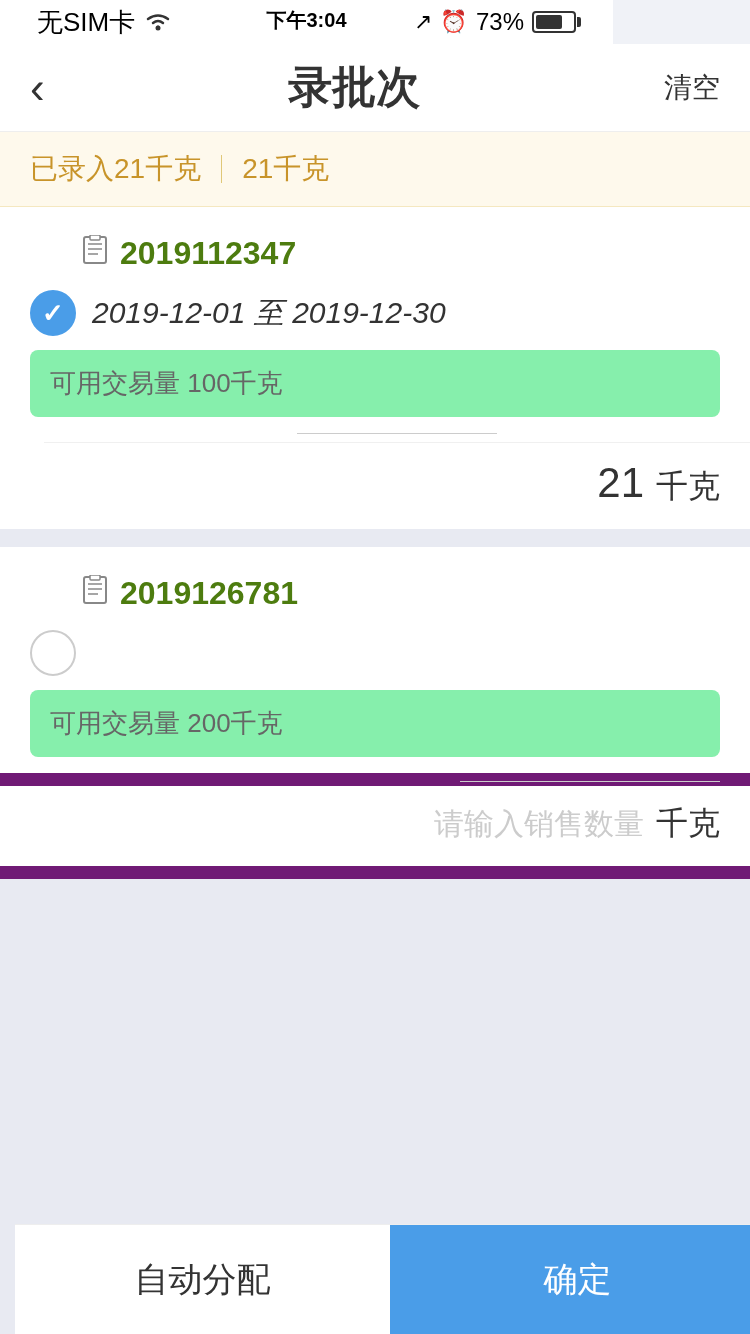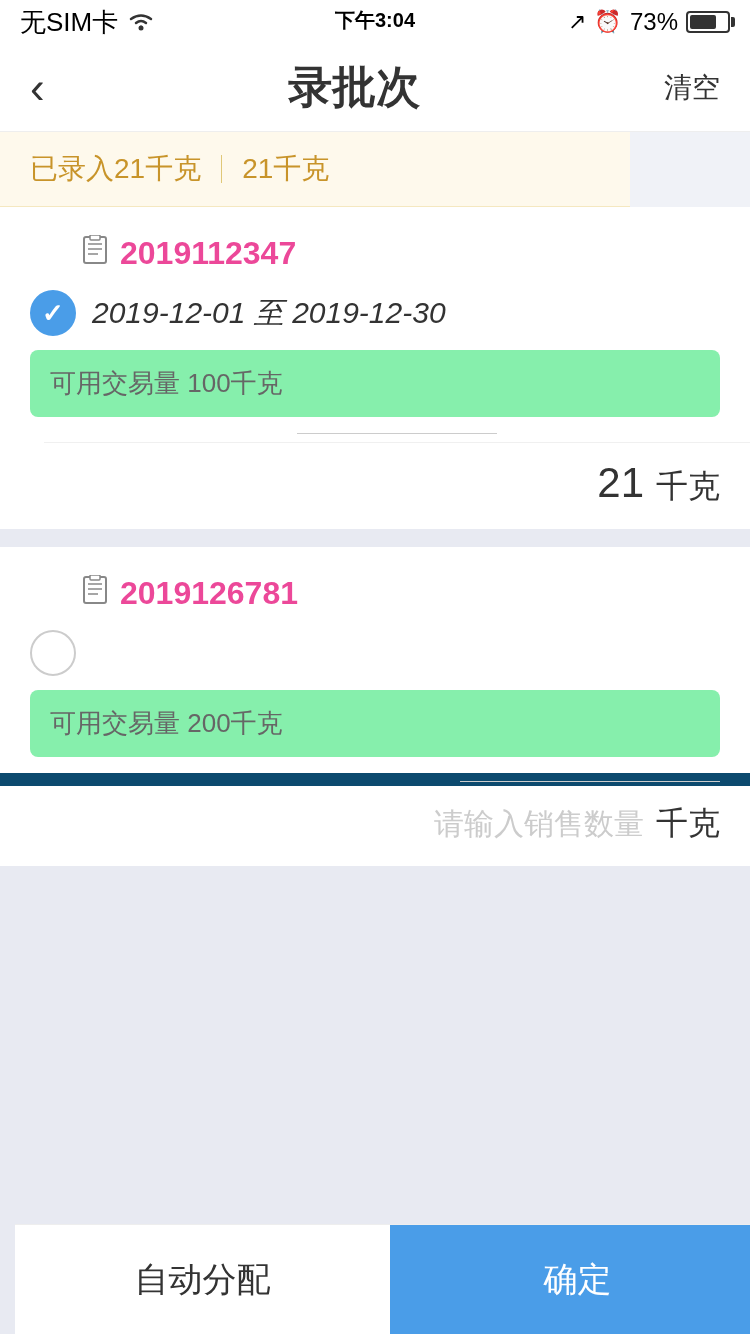--- a/index.html
+++ b/index.html
@@ -7,27 +7,27 @@
     body {
       width: 750px;
       min-height: 1334px;
       font-family: -apple-system, 'PingFang SC', 'Helvetica Neue', sans-serif;
       background: #f0f2f7;
       overflow-x: hidden;
     }
 
     
     .status-bar {
-      width: 750px;
+      width: 613px;
       height: 44px;
       background: #fff;
       display: flex;
       align-items: center;
       justify-content: space-between;
-      padding: 0 20px;
+      padding: 0 37px;
       font-size: 28px;
     }
     .status-left {
       display: flex;
       align-items: center;
       gap: 8px;
       font-size: 26px;
       font-weight: 500;
     }
     .status-center {
@@ -95,21 +95,21 @@
       color: #333;
     }
     .nav-clear {
       font-size: 28px;
       color: #333;
       cursor: pointer;
     }
 
     
     .info-banner {
-      width: 630px;
+      width: 750px;
       background: #fef9ec;
       padding: 18px 30px;
       display: flex;
       align-items: center;
       gap: 20px;
       border-bottom: 1px solid #f5e8c0;
     }
     .info-text {
       font-size: 28px;
       color: #c8942a;
@@ -131,21 +131,21 @@
       align-items: center;
       gap: 10px;
     }
     .card-icon {
       font-size: 30px;
       color: #666;
     }
     .card-id {
       font-size: 32px;
       font-weight: 600;
-      color: #ec4899;
+      color: #4d7c0f;
     }
     .card-date-row {
       display: flex;
       align-items: center;
       padding: 8px 30px 10px 30px;
       gap: 16px;
     }
     .checkbox-circle {
       width: 46px;
       height: 46px;
@@ -233,22 +233,22 @@
     .input-unit {
       font-size: 32px;
       color: #333;
     }
     .input-underline {
       width: 260px;
       height: 1px;
       background: #ccc;
     }
     .input-wrapper {
-      background: #0c4a6e;
-      padding-bottom: 0;
+      background: #701a75;
+      padding-bottom: 13px;
     }
 
     
     .empty-area {
       width: 750px;
       background: #e8eaf2;
       flex: 1;
     }
 
     

